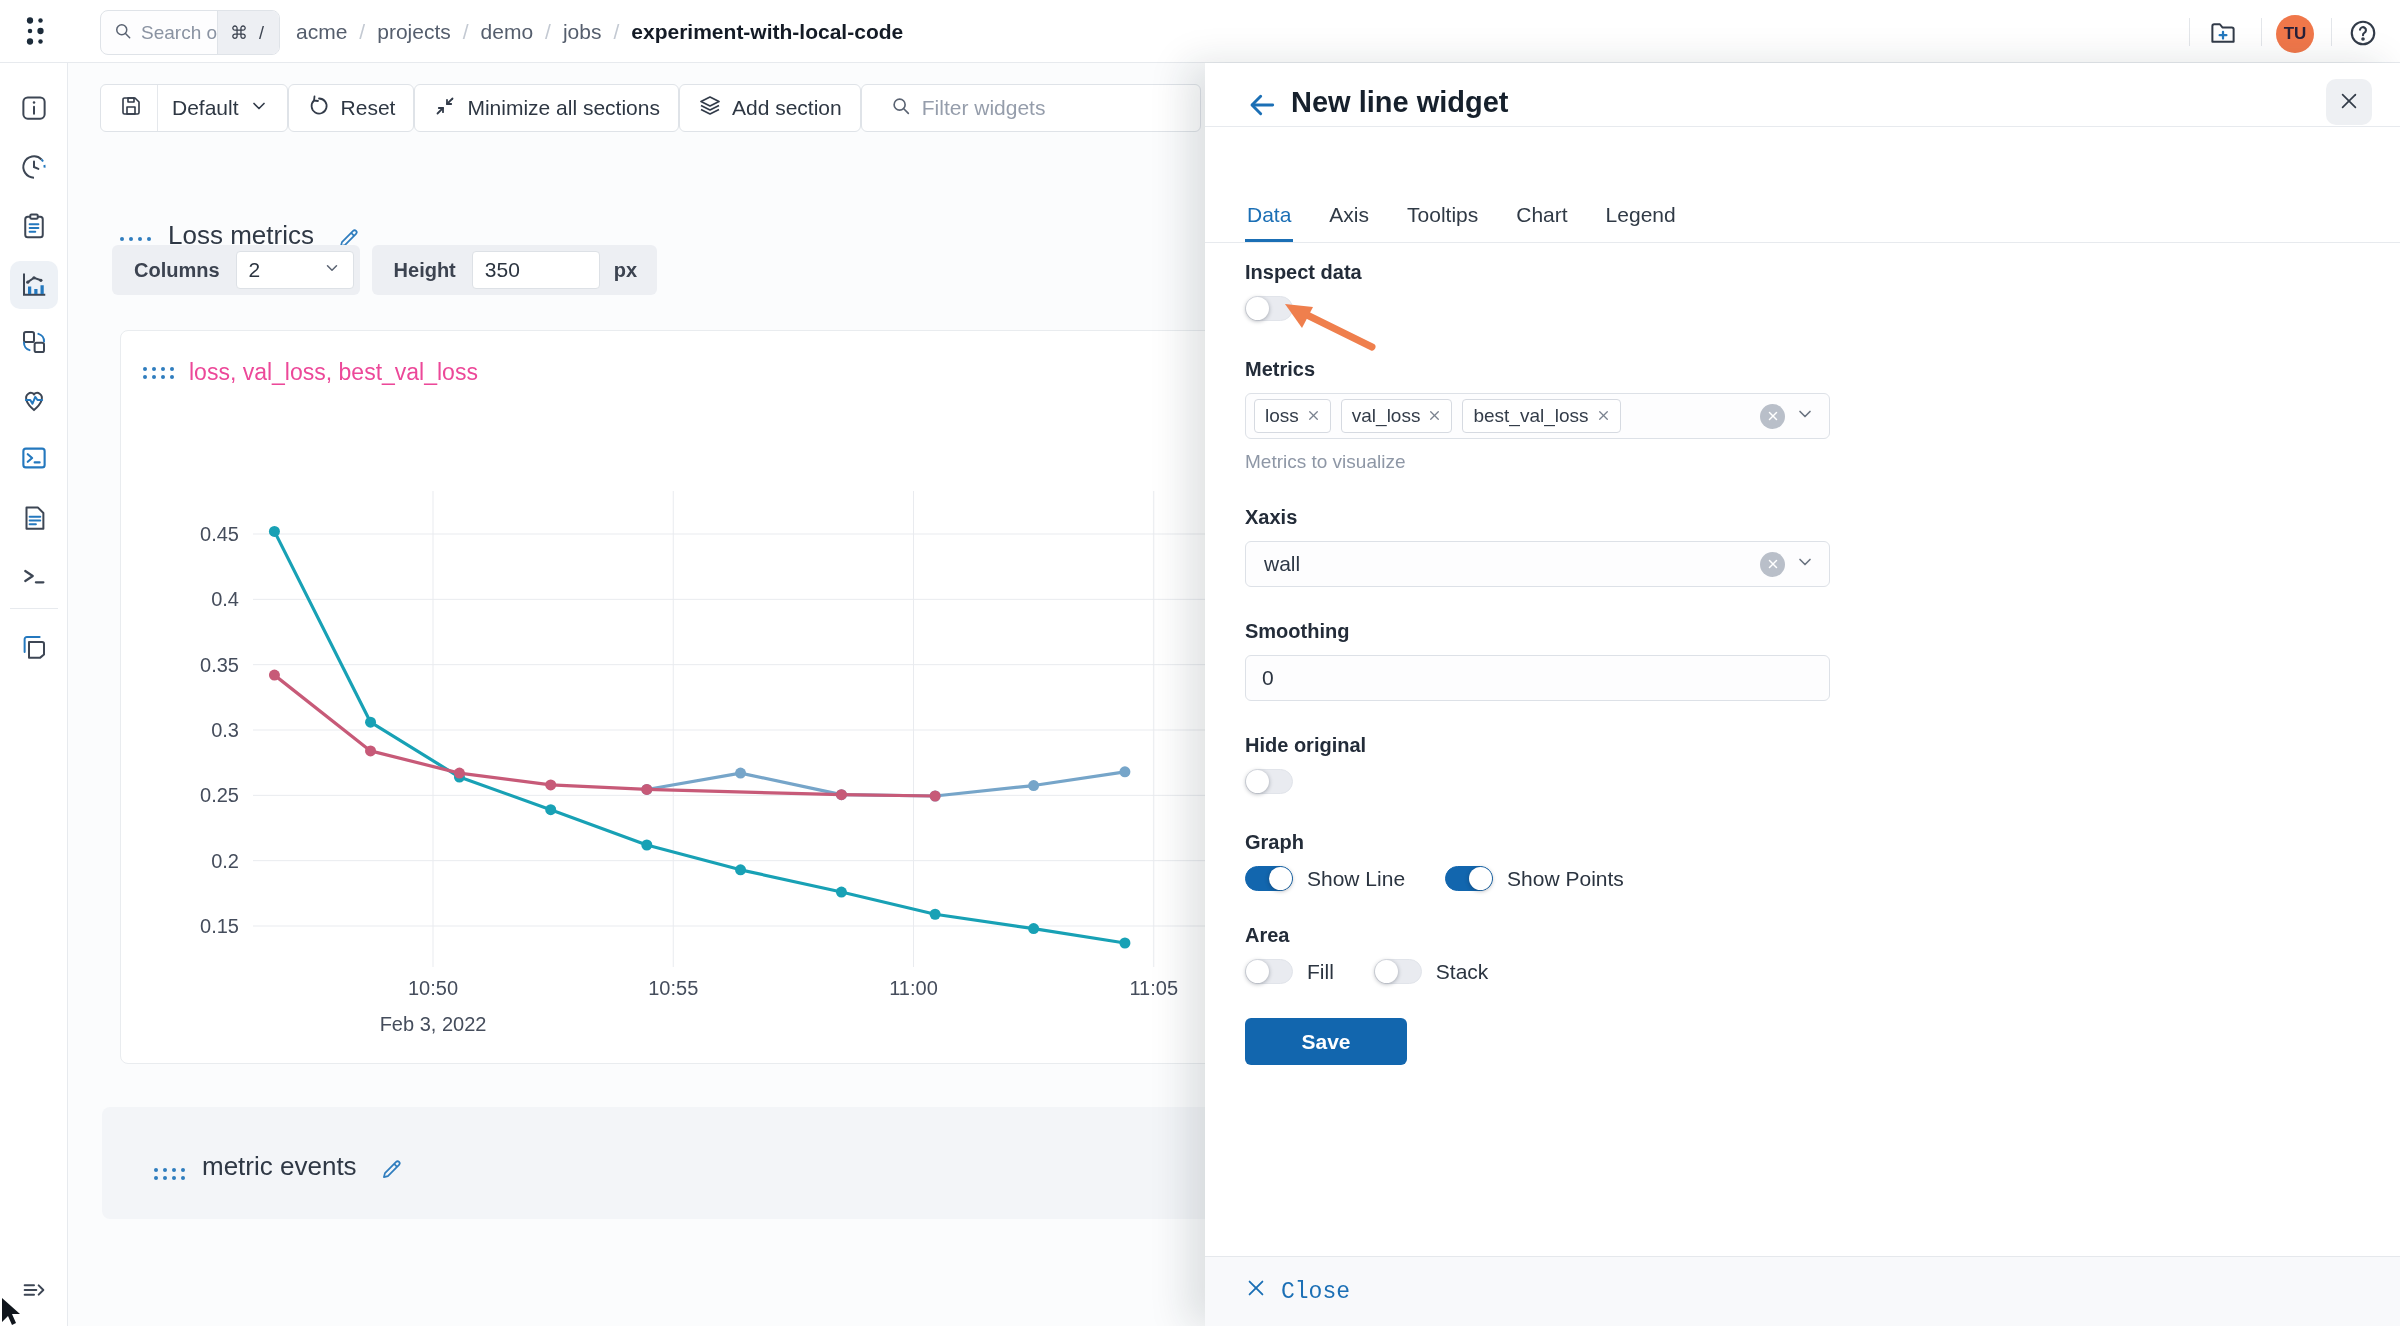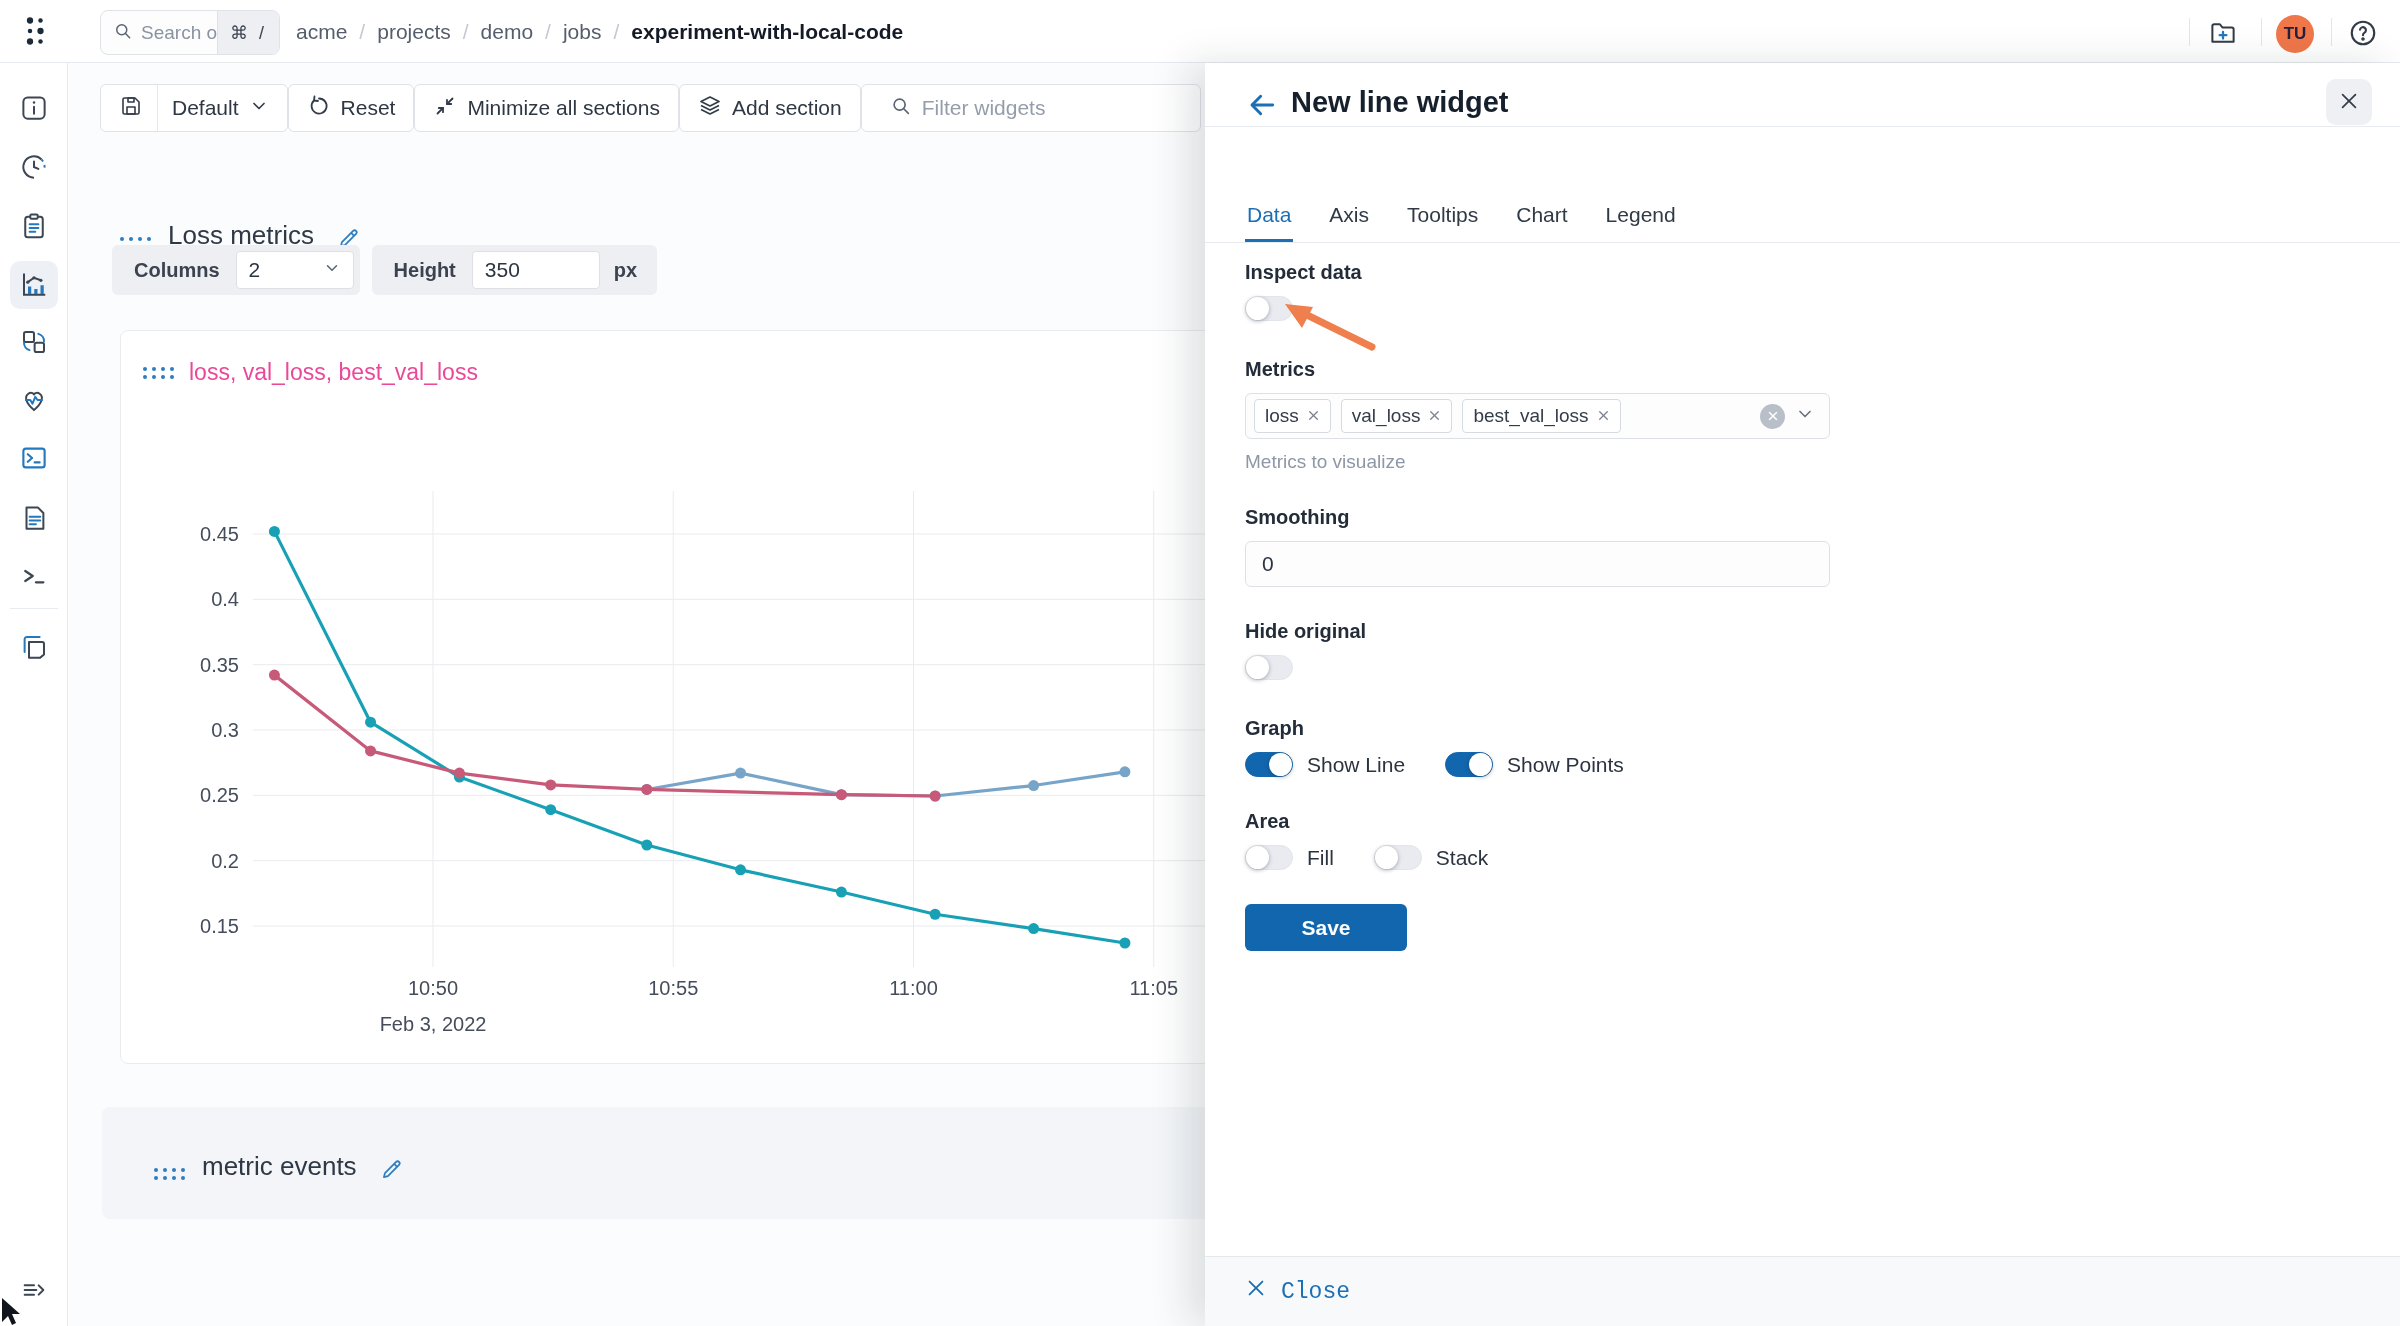--- a/index.html
+++ b/index.html
@@ -498,20 +498,36 @@
                 <line x1="19" y1="5" x2="5" y2="19"></line>
               </svg>
             </span>
           <span><svg width="20" height="20" viewBox="0 0 24 24" fill="none" stroke="#6a7380" stroke-width="2" stroke-linecap="round" stroke-linejoin="round">
                 <polyline points="6,9 12,15 18,9"></polyline>
               </svg></span>
         </div>
         <div class="helper">Metrics to visualize</div>
       </div>
 
+      <div class="fgroup">
+        <div class="flabel">Xaxis</div>
+        <div class="selbox">
+          <span class="sel-value">wall</span>
+          <span class="grow"></span>
+          <span class="clear-circle">
+              <svg width="12" height="12" viewBox="0 0 24 24" fill="none" stroke="#fff" stroke-width="3" stroke-linecap="round">
+                <line x1="5" y1="5" x2="19" y2="19"></line>
+                <line x1="19" y1="5" x2="5" y2="19"></line>
+              </svg>
+            </span>
+          <span><svg width="20" height="20" viewBox="0 0 24 24" fill="none" stroke="#6a7380" stroke-width="2" stroke-linecap="round" stroke-linejoin="round">
+                <polyline points="6,9 12,15 18,9"></polyline>
+              </svg></span>
+        </div>
+      </div>
 
       <div class="fgroup">
         <div class="flabel">Smoothing</div>
         <input class="textinput" value="0" style="">
       </div>
 
       <div class="fgroup">
         <div class="flabel">Hide original</div>
         <span class="toggle"></span>
       </div>

